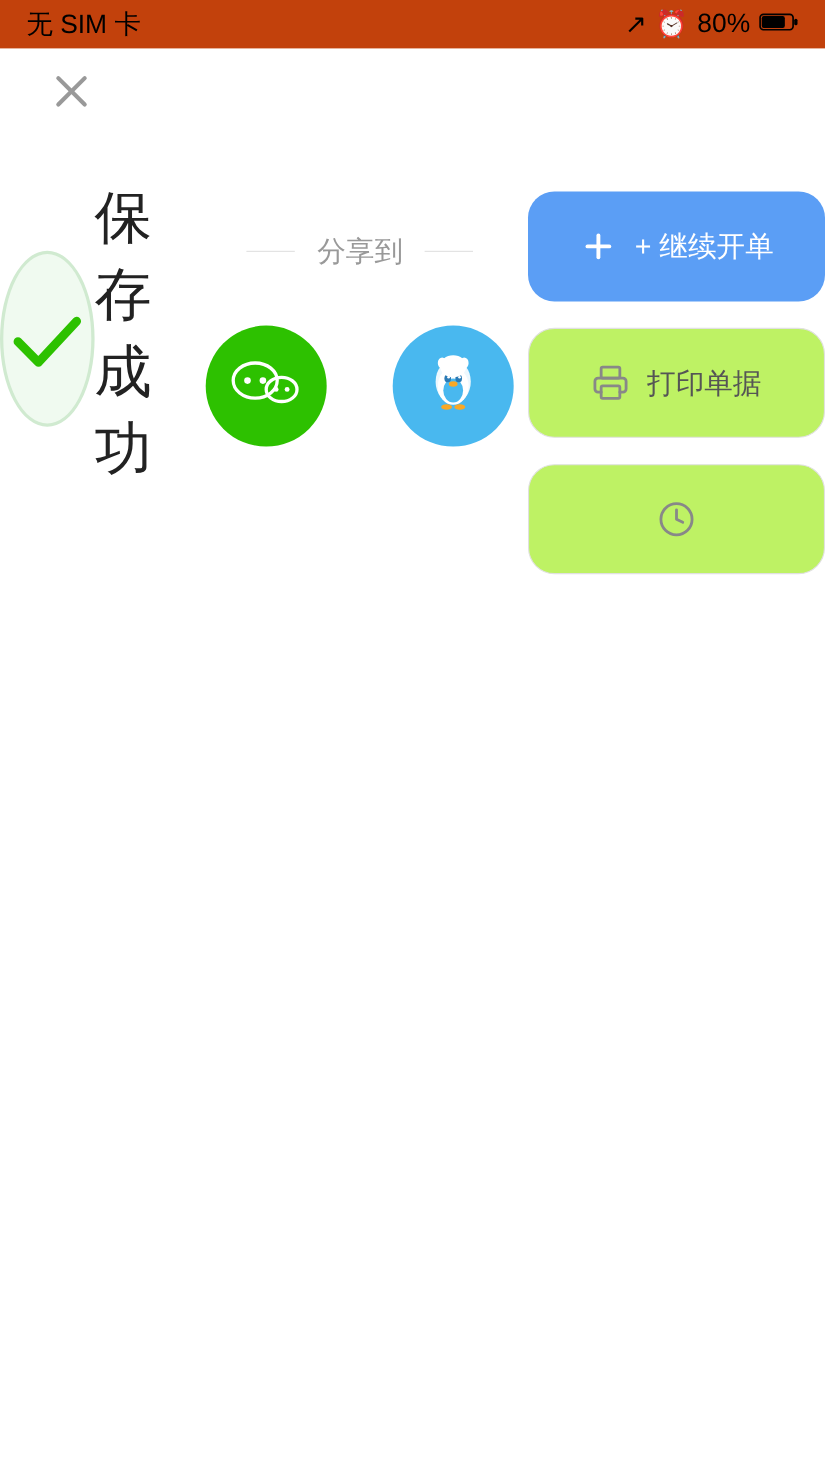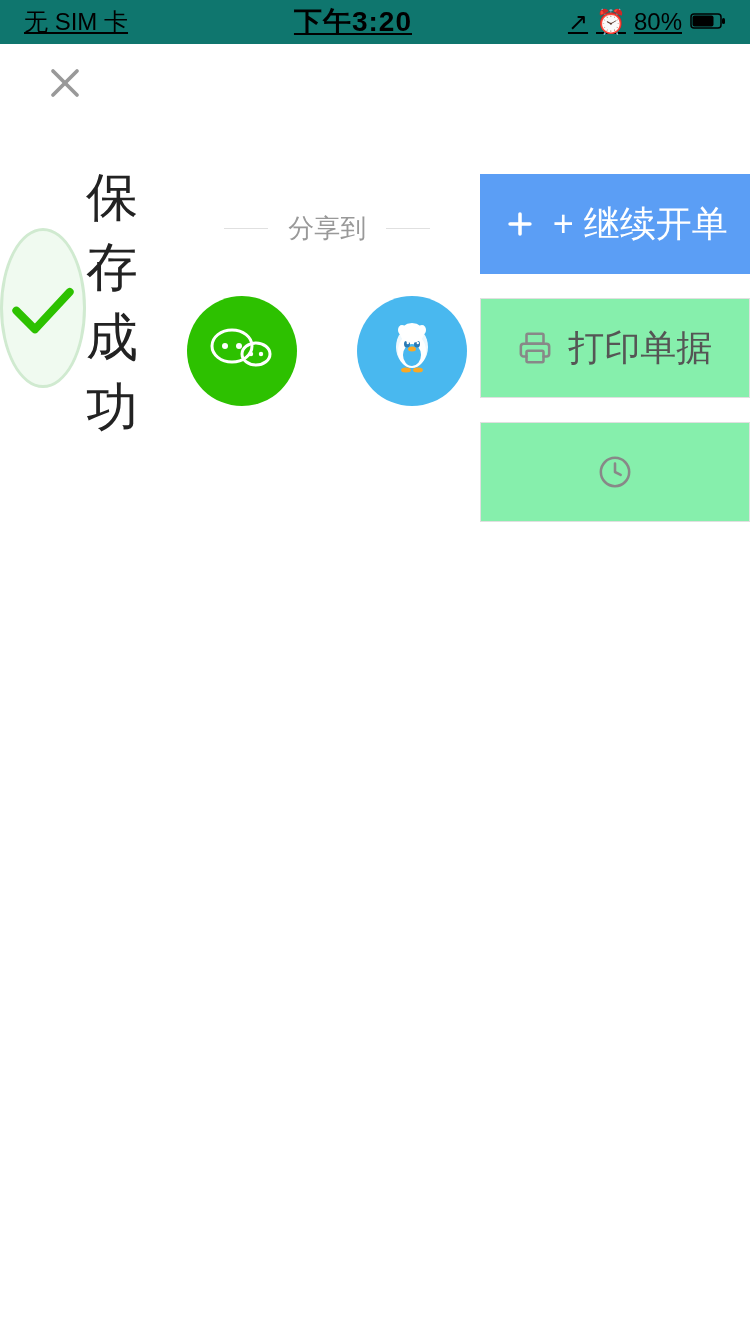--- a/index.html
+++ b/index.html
@@ -10,29 +10,28 @@
       min-height: 1334px;
       background: #ffffff;
       font-family: -apple-system, "PingFang SC", "Helvetica Neue", Arial, sans-serif;
       position: relative;
     }
 
     
     .status-bar {
       width: 100%;
       height: 44px;
-      background: #0f766e;
+      background: #c2410c;
       display: flex;
       align-items: center;
       justify-content: space-between;
       padding: 0 24px;
       font-size: 26px;
       font-weight: 500;
       color: #000;
-      text-decoration: underline;
     }
 
     .status-left {
       display: flex;
       align-items: center;
       gap: 10px;
       font-size: 24px;
     }
 
     .status-center {
@@ -161,38 +160,38 @@
       width: 660px;
       display: flex;
       flex-direction: column;
       gap: 24px;
       margin-top: 30px;
     }
 
     .action-btn {
       width: 100%;
       height: 100px;
-      border-radius: 0;
+      border-radius: 24px;
       display: flex;
       align-items: center;
       justify-content: center;
-      font-size: 36px;
+      font-size: 26px;
       gap: 16px;
       cursor: pointer;
       border: none;
       outline: none;
     }
 
     .action-btn-primary {
       background: #5b9ef5;
       color: #fff;
     }
 
     .action-btn-secondary {
-      background: #86efac;
+      background: #bef264;
       color: #555;
       border: 1px solid #e0e0e0;
     }
 
     .action-btn svg {
       width: 34px;
       height: 34px;
     }
   </style>
 </head>
@@ -202,21 +201,20 @@
   <div class="status-left">
     <span>无 SIM 卡</span>
     <span>
       <svg viewBox="0 0 24 18" fill="none" xmlns="http://www.w3.org/2000/svg">
         <path d="M12 14c.8 0 1.5.7 1.5 1.5S12.8 17 12 17s-1.5-.7-1.5-1.5S11.2 14 12 14z" fill="#000"></path>
         <path d="M7.5 10.2C8.8 9 10.3 8.2 12 8.2s3.2.8 4.5 2" stroke="#000" stroke-width="1.5" stroke-linecap="round" fill="none"></path>
         <path d="M4 6.8C6.2 4.7 8.9 3.5 12 3.5s5.8 1.2 8 3.3" stroke="#000" stroke-width="1.5" stroke-linecap="round" fill="none"></path>
       </svg>
     </span>
   </div>
-  <div class="status-center">下午3:20</div>
   <div class="status-right">
     <span>↗</span>
     <span>⏰</span>
     <span>80%</span>
     <span>
       <svg width="36" height="18" viewBox="0 0 36 18">
         <rect x="1" y="2" width="30" height="14" rx="3" stroke="#000" stroke-width="1.5" fill="none"></rect>
         <rect x="2.5" y="3.5" width="21" height="11" rx="2" fill="#000"></rect>
         <rect x="32" y="6" width="3" height="6" rx="1.5" fill="#000"></rect>
       </svg>

